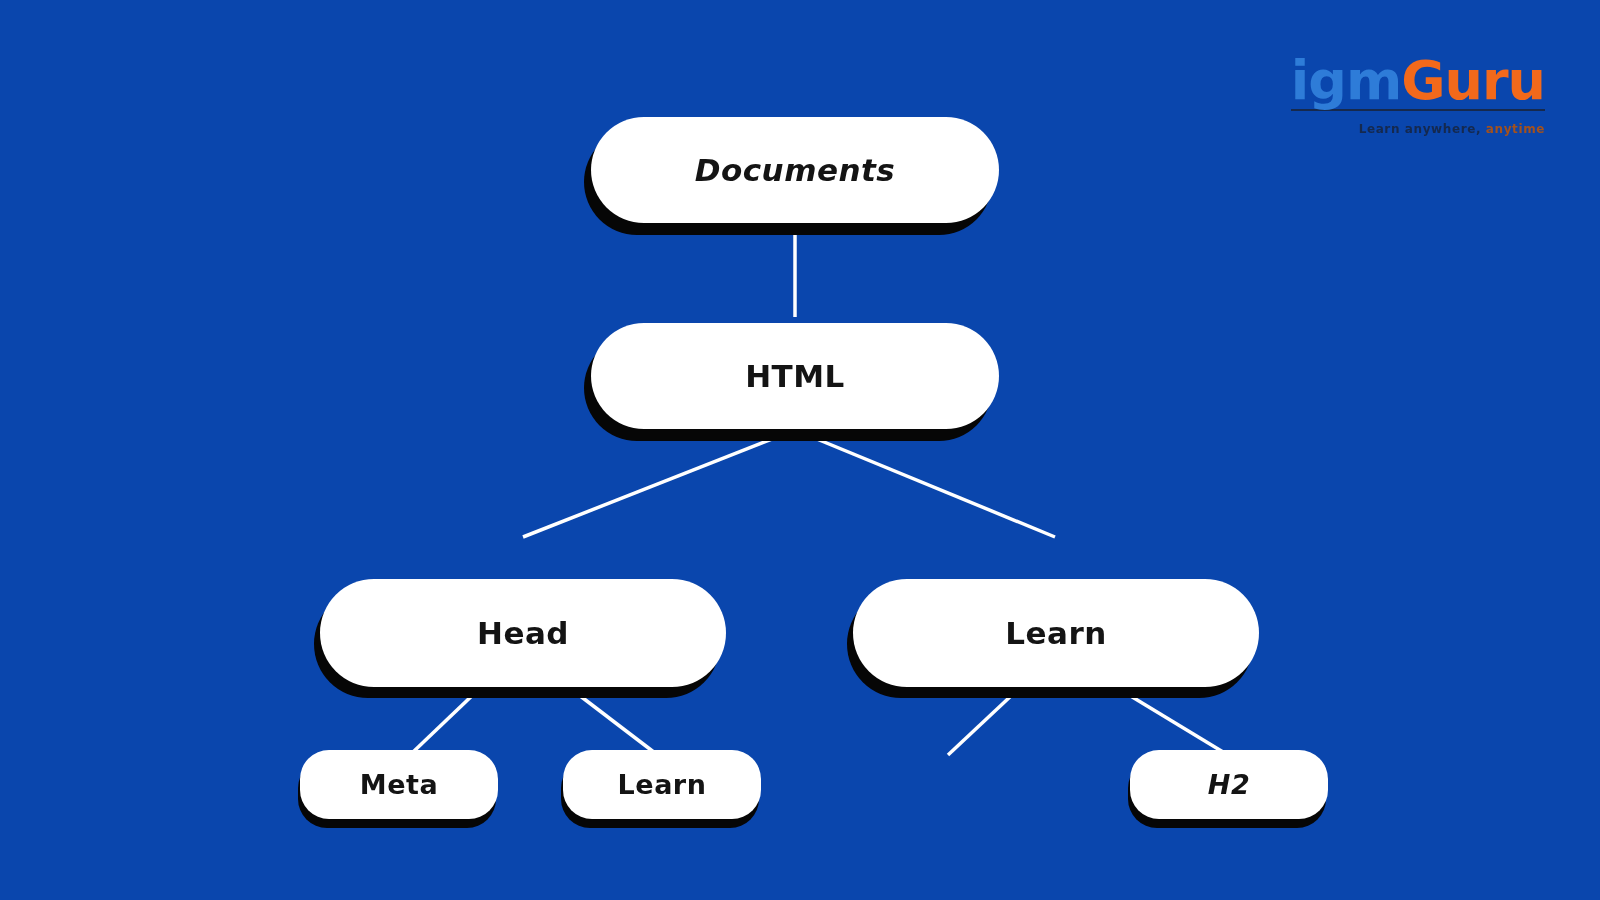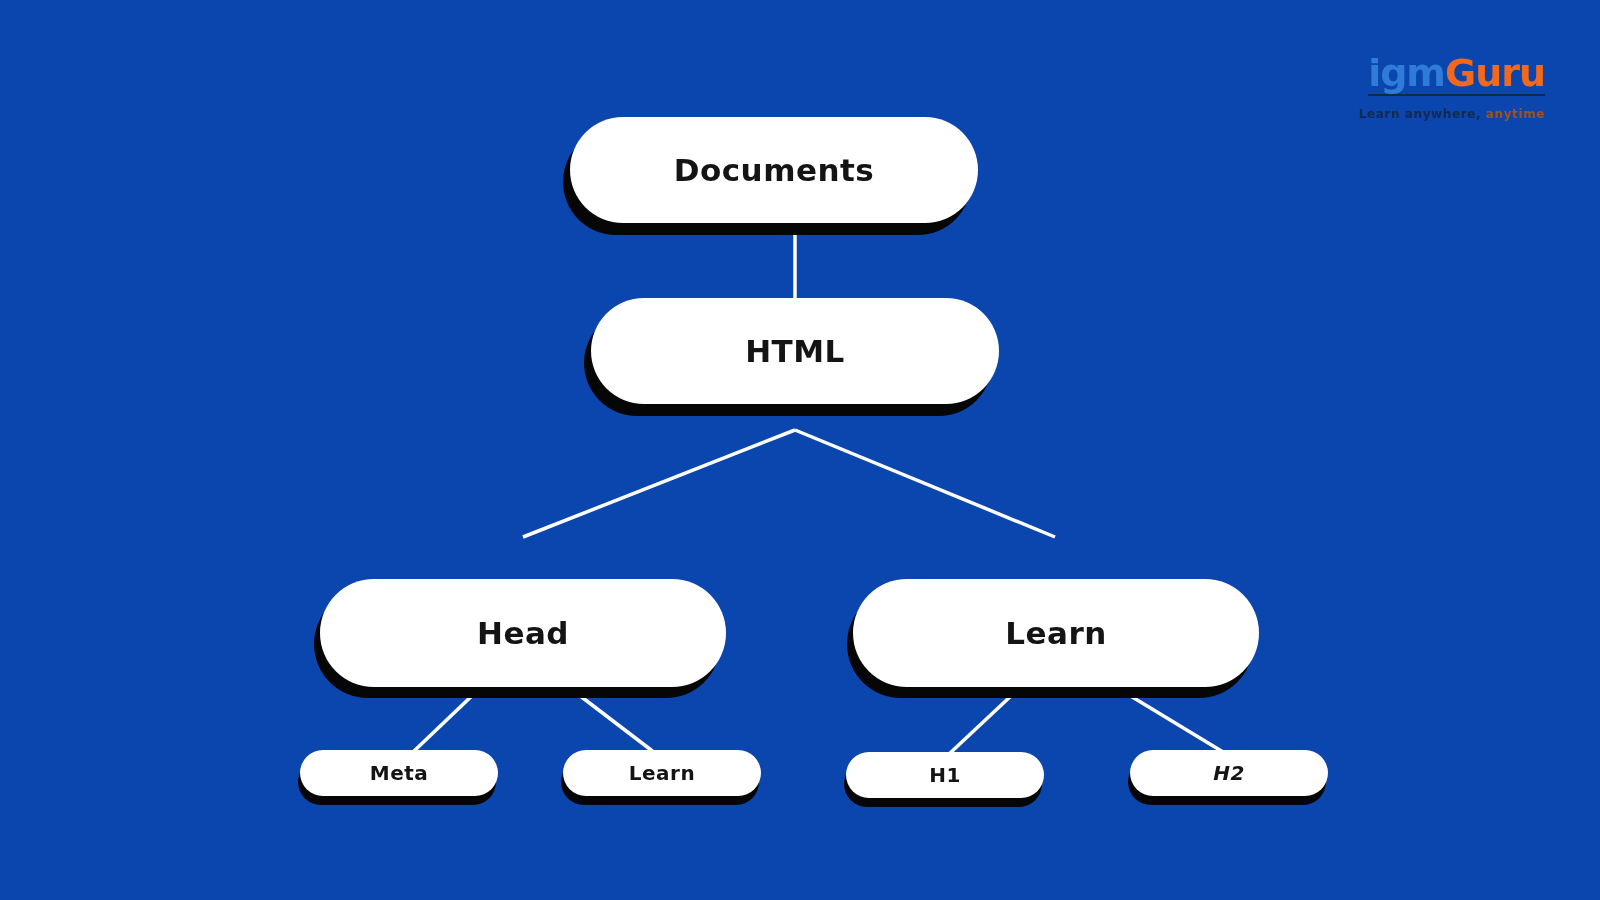--- a/index.html
+++ b/index.html
@@ -43,44 +43,44 @@
   .node.md {
     width: 406px;
     height: 108px;
     border-radius: 54px;
     font-size: 31px;
     box-shadow: -6px 11px 0 #060606;
     margin-top: 46px;
   }
   .node.sm {
     width: 198px;
-    height: 46px;
+    height: 69px;
     border-radius: 29px;
-    font-size: 20px;
+    font-size: 27px;
     box-shadow: -2px 9px 0 #060606;
   }
-  #node-documents { left: 570px; top: 117px; }
-  #node-html      { left: 591px; top: 298px; }
+  #node-documents { left: 591px; top: 117px; font-style: italic; }
+  #node-html      { left: 591px; top: 323px; }
   #node-head      { left: 320px; top: 533px; }
   #node-body      { left: 853px; top: 533px; }
   #node-meta      { left: 300px; top: 750px; }
   #node-title     { left: 563px; top: 750px; }
   #node-h1        { left: 846px; top: 752px; }
   #node-h2        { left: 1130px; top: 750px; font-style: italic; }
 
   .logo {
     position: absolute;
     top: 55px;
     right: 55px;
     text-align: right;
     line-height: 1;
   }
   .logo .wordmark {
     display: inline-block;
-    font-size: 38px;
+    font-size: 54px;
     font-weight: bold;
     letter-spacing: -1px;
     border-bottom: 2px solid #16294d;
     padding-bottom: 3px;
     line-height: 0.95;
   }
   .logo .wordmark .p1 { color: #2e7cd8; }
   .logo .wordmark .p2 { color: #f2691b; }
   .logo .tagline {
     margin-top: 12px;
@@ -115,21 +115,20 @@
   <div class="node lg" id="node-html">HTML</div>
 
   <div class="node md" id="node-head">Head</div>
 
   <div class="node md" id="node-body">Learn</div>
 
   <div class="node sm" id="node-meta">Meta</div>
 
   <div class="node sm" id="node-title">Learn</div>
 
-  <div class="node sm" id="node-h1">H1</div>
 
   <div class="node sm" id="node-h2">H2</div>
 
   <div class="logo">
     <div class="wordmark">
       <span class="p1">igm</span><span class="p2">Guru</span>
     </div>
     <div class="tagline">
       <span class="t1">Learn anywhere,</span>
       <span class="t2">anytime</span>

